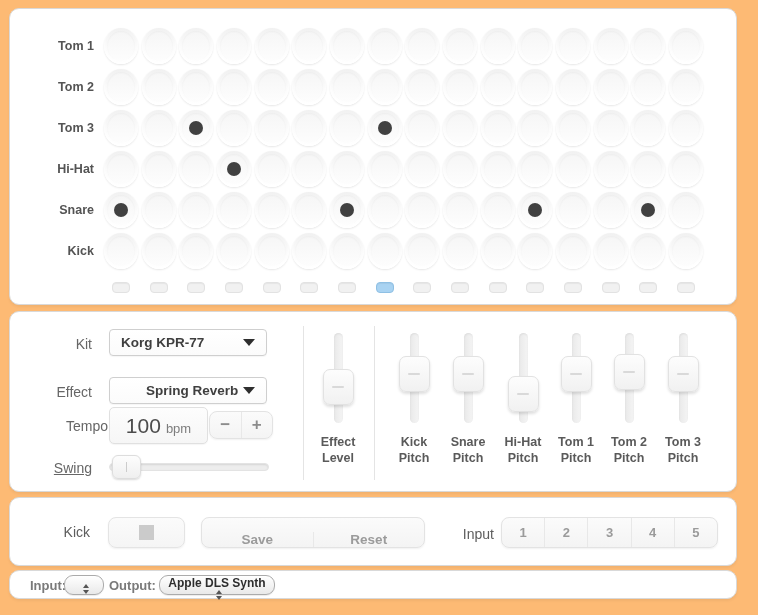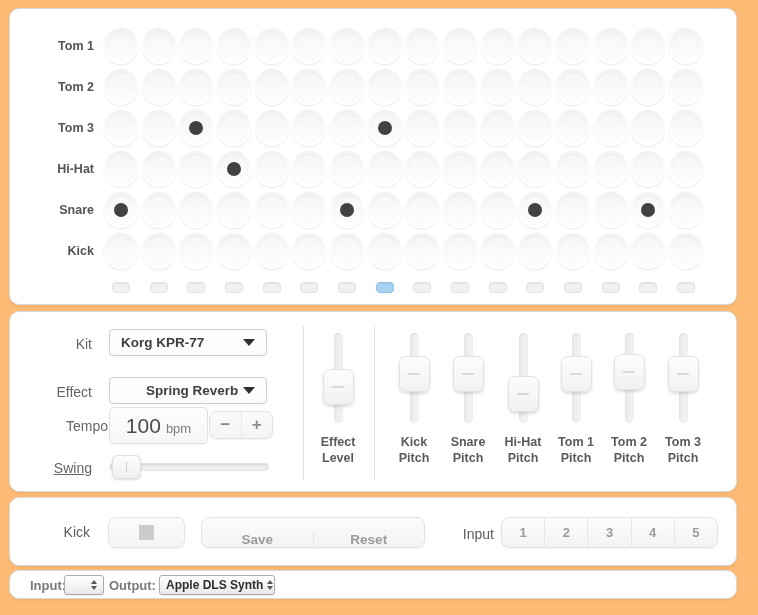--- a/index.html
+++ b/index.html
@@ -135,25 +135,25 @@
   .lbl-demo { position:absolute; left:404px; top:28px; width:80px; text-align:right; font-size:14px; color:#5d5d5d; }
   .demo-group { left:491px; top:19px; width:217px; height:31px; }
   .demo-group .seg { font-size:13px; }
 
   
   .io-label { position:absolute; top:7px; font-size:13px; font-weight:700; color:#7a7a7a; }
   .lbl-input { left:20px; }
   .lbl-output { left:99px;text-align:center; }
   .mac-select {
     position:absolute; top:4px; height:20px; box-sizing:border-box;
-    border:1px solid #ababab; border-radius:3px;
+    border:1px solid #ababab; border-radius:9px;
     background:linear-gradient(#ffffff,#e9e9e9);
     box-shadow:0 1px 1px rgba(0,0,0,0.08);
     display:flex; align-items:center; padding:0 6px;
-    font-size:12px; font-weight:700; color:#2e2e2e;
+    font-size:12px; font-weight:700; color:#2e2e2e;flex-direction:column;
   }
   .input-select { left:54px; width:40px; }
   .output-select { left:149px; width:116px; }
   .mac-select .val { flex:1; text-align:center; white-space:nowrap; }
   .updown { display:flex; flex-direction:column; gap:2px; margin-left:4px; }
   .tri-up { width:0; height:0; border-left:3.5px solid transparent; border-right:3.5px solid transparent; border-bottom:4px solid #555; }
   .tri-down { width:0; height:0; border-left:3.5px solid transparent; border-right:3.5px solid transparent; border-top:4px solid #555; }
 </style>
 </head>
 <body>

